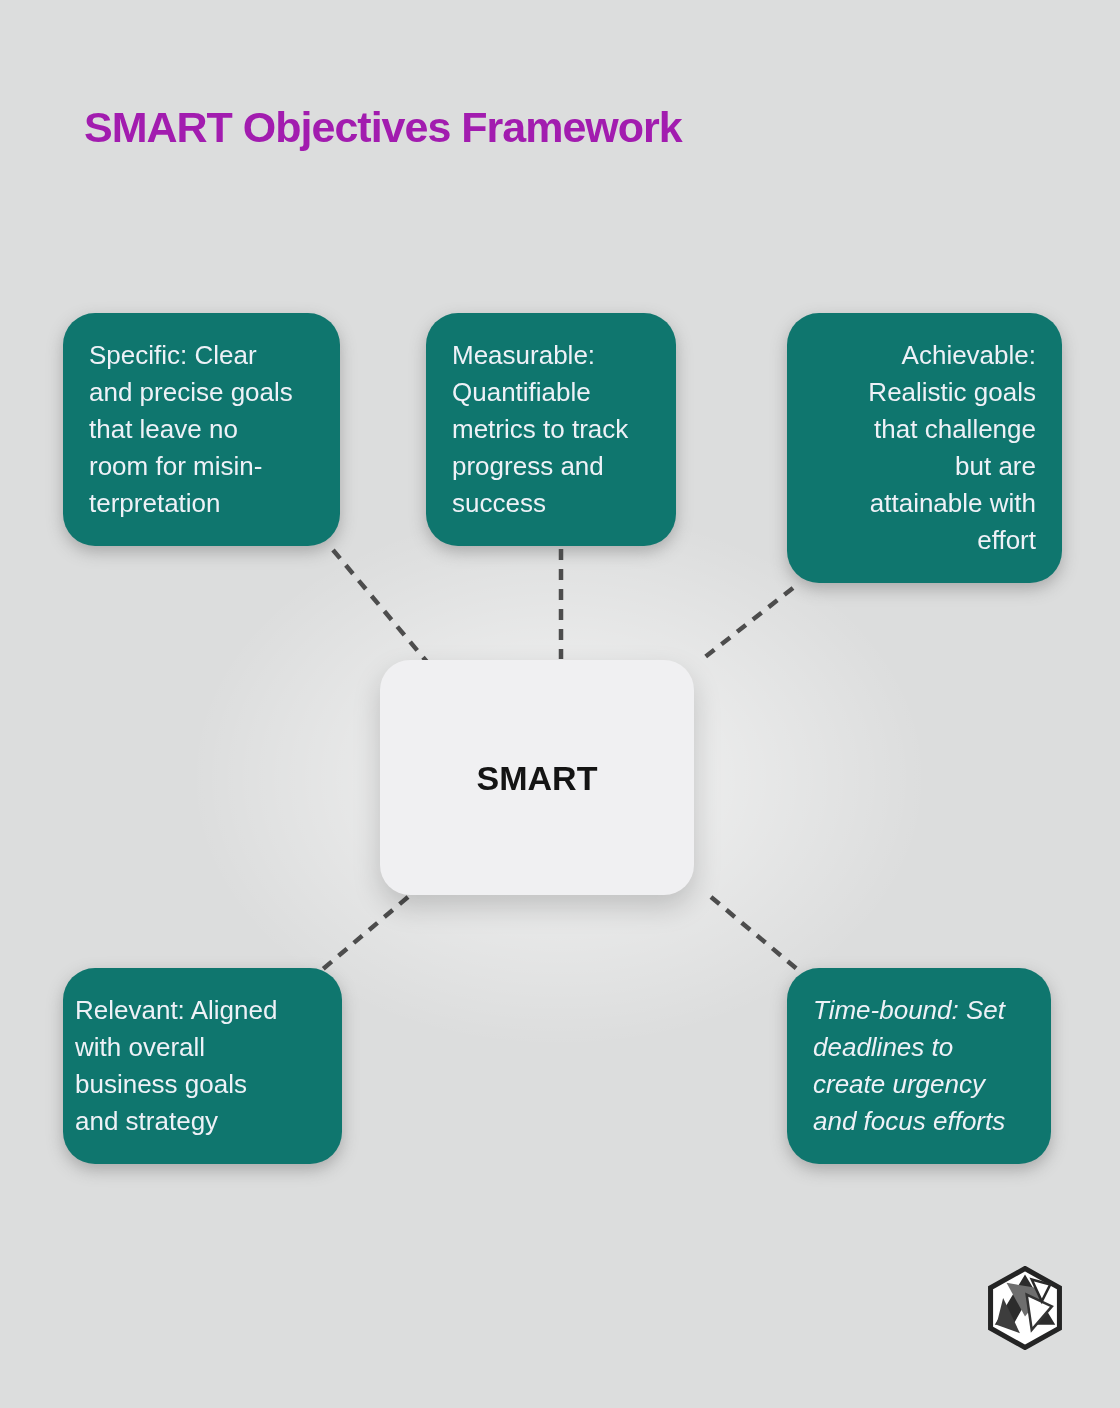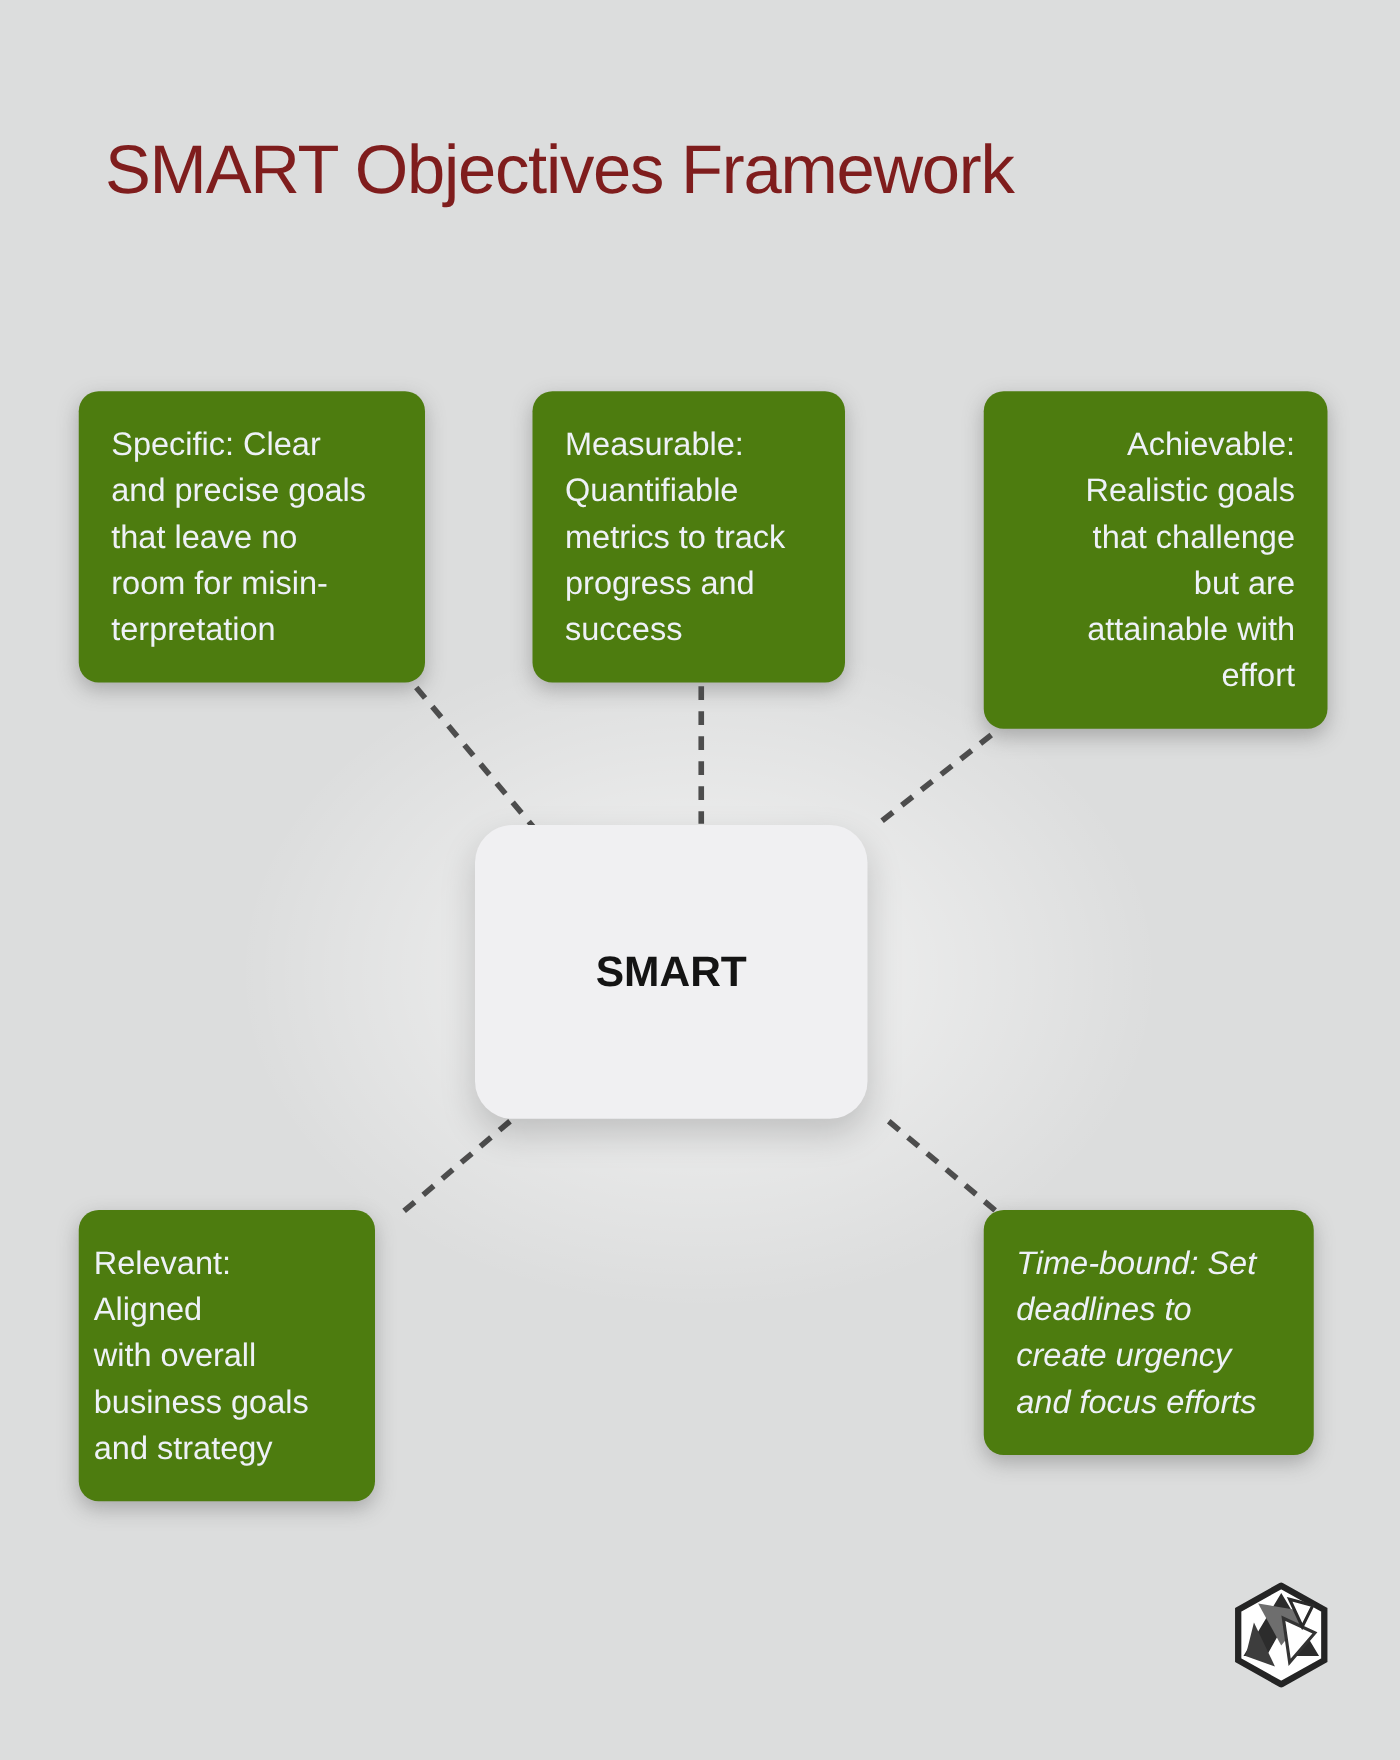--- a/index.html
+++ b/index.html
@@ -18,57 +18,57 @@
     left: 189px; top: 508px;
     width: 740px; height: 540px;
     border-radius: 50%;
     background: radial-gradient(closest-side, rgba(255,255,255,0.70), rgba(255,255,255,0.0));
     pointer-events: none;
   }
 
   .page-title {
     position: absolute;
     left: 84px; top: 103px;
-    font-size: 55px;
-    font-weight: normal;
+    font-size: 43px;
+    font-weight: bold;
     letter-spacing: -1px;
-    color: #7f1d1d;
+    color: #a21caf;
     white-space: nowrap;
   }
 
   .connector-layer {
     position: absolute;
     left: 0; top: 0;
     width: 1120px; height: 1408px;
     pointer-events: none;
   }
   .connector-layer line {
     stroke: #4d4d4d;
     stroke-width: 4.5;
     stroke-dasharray: 11 9;
   }
 
   .node {
     position: absolute;
-    background: #4d7c0f;
-    border-radius: 16px;
+    background: #0f766e;
+    border-radius: 32px;
     padding: 24px 26px;
     box-shadow: 0 6px 16px rgba(75,75,75,0.35);
   }
   .node-text {
     color: #eef1f7;
     font-size: 26px;
     line-height: 37px;
     white-space: pre-line;
   }
 
   .node-specific   { left: 63px;  top: 313px; width: 277px; }
   .node-measurable { left: 426px; top: 313px; width: 250px; }
   .node-achievable { left: 787px; top: 313px; width: 275px; text-align: right; }
-  .node-relevant   { left: 63px;  top: 968px; width: 237px; padding-left: 12px; }
+  .node-relevant   { left: 63px;  top: 968px; width: 279px; padding-left: 12px; }
   .node-timebound  { left: 787px; top: 968px; width: 264px; font-style: italic; }
 
   .center-node {
     position: absolute;
     left: 380px; top: 660px;
     width: 314px; height: 235px;
     background: #f0f0f2;
     border-radius: 30px;
     box-shadow: 0 12px 28px rgba(0,0,0,0.18);
     display: flex;

